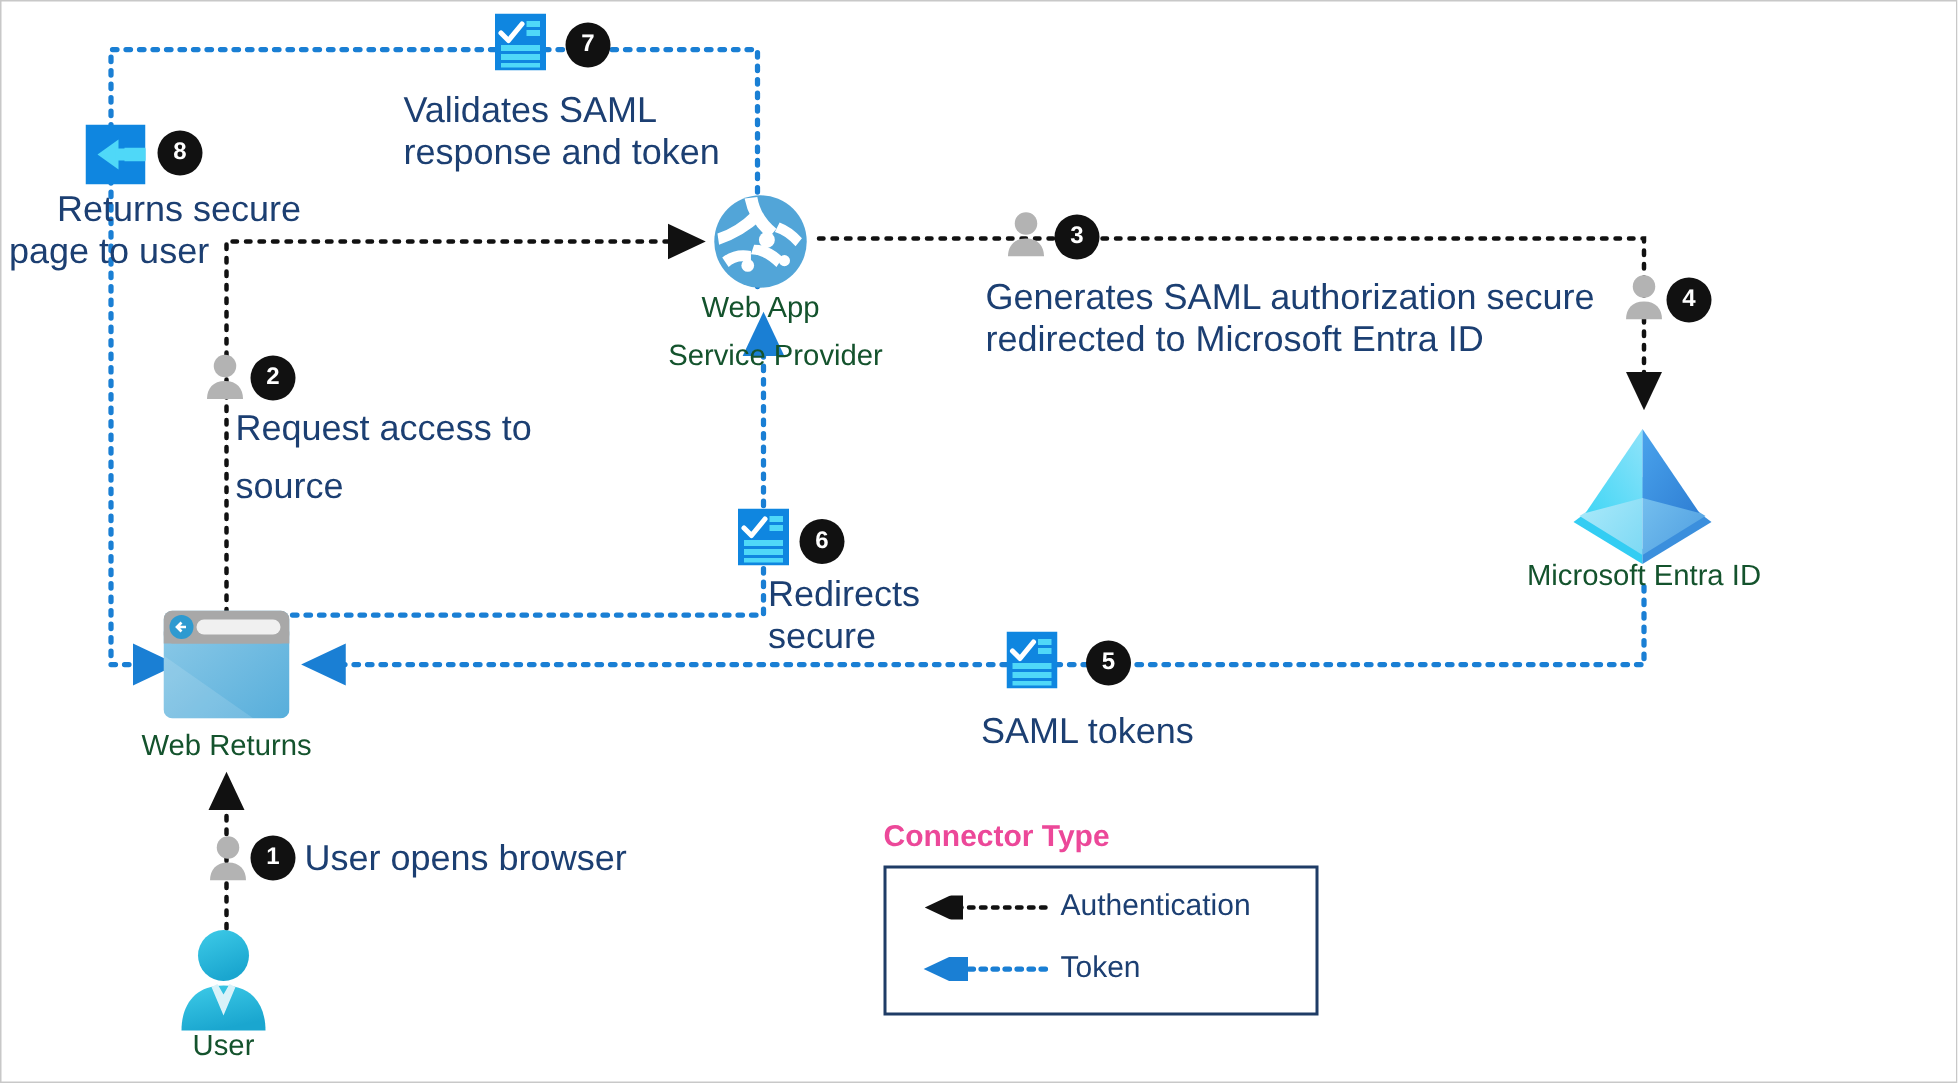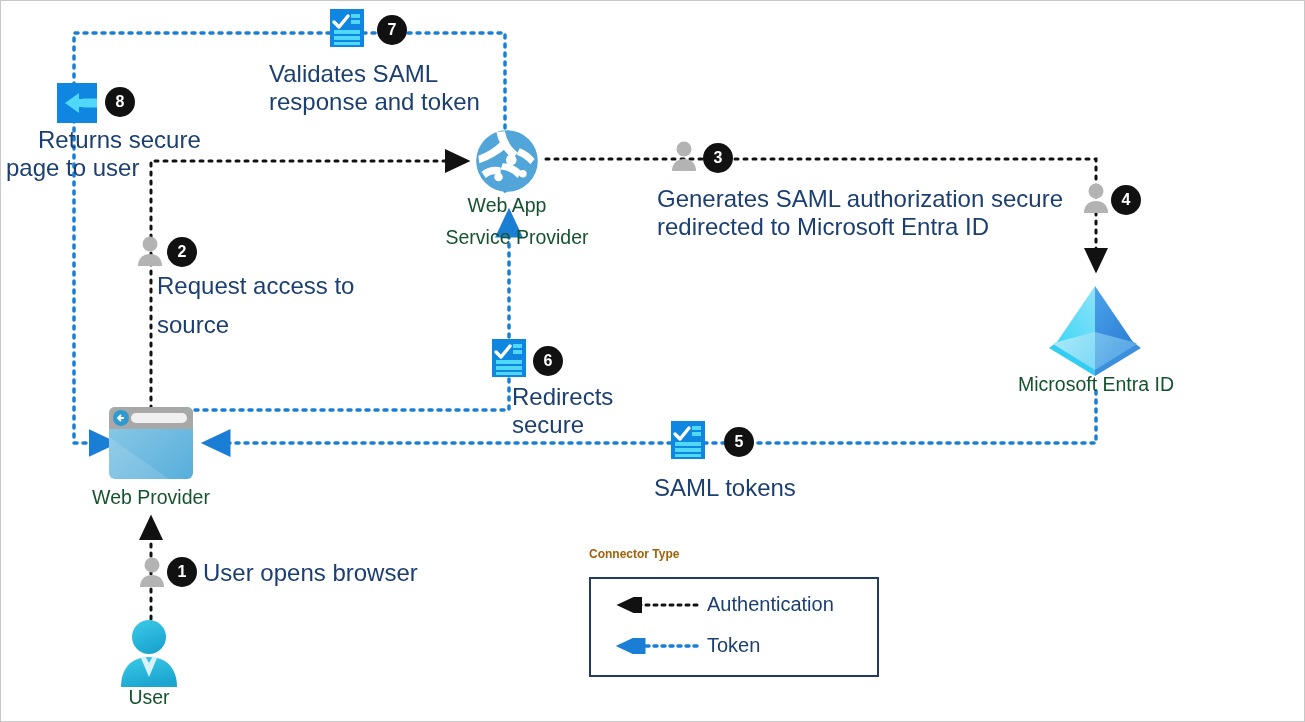--- a/index.html
+++ b/index.html
@@ -39,22 +39,22 @@
     font-size:16px;
     font-weight:bold;
     display:flex;align-items:center;justify-content:center;
     font-family:"Liberation Sans",sans-serif;
   }
   .person{position:absolute;width:26px;height:30px;}
   .tokicon{position:absolute;width:34px;height:38px;}
   .sq8{position:absolute;width:40px;height:40px;}
   .legend-title{
     position:absolute;
-    color:#a16207;
-    font-size:12px;
+    color:#ec4899;
+    font-size:20px;
     font-weight:bold;
     font-family:"Liberation Sans",sans-serif;
     white-space:pre;
   }
   .legend-box{
     position:absolute;
     border:2px solid #1f3c66;
     background:#ffffff;
     box-sizing:border-box;
   }
@@ -165,21 +165,21 @@
       </linearGradient>
     </defs>
     <rect x="0" y="0" width="84" height="72" rx="6" fill="url(#bg1)"></rect>
     <rect x="0" y="0" width="84" height="22" rx="6" fill="#a8a8a8"></rect>
     <rect x="0" y="14" width="84" height="8" fill="#a8a8a8"></rect>
     <circle cx="12" cy="11" r="8" fill="#2e9ad0"></circle>
     <path d="M15 11 L10 11 M12 8 L9 11 L12 14" stroke="#ffffff" stroke-width="1.8" fill="none"></path>
     <rect x="22" y="6" width="56" height="10" rx="5" fill="#f0f0f0"></rect>
     <path d="M0 72 L0 30 L60 72 Z" fill="#ffffff" opacity="0.13"></path>
   </svg>
-  <div class="node-title" style="left:60px;top:484px;width:180px;">Web Provider</div>
+  <div class="node-title" style="left:60px;top:484px;width:180px;">Web Returns</div>
 
   <svg style="position:absolute;left:116px;top:618px;width:64px;height:72px;" viewBox="0 0 64 72">
     <defs>
       <linearGradient id="ug" x1="0" y1="0" x2="0.4" y2="1">
         <stop offset="0" stop-color="#3ecbe8"></stop>
           <stop offset="1" stop-color="#1aa6cf"></stop>
       </linearGradient>
     </defs>
     <circle cx="32" cy="18" r="17" fill="url(#ug)"></circle>
     <path d="M32 38 C12 38 4 52 4 68 L60 68 C60 52 52 38 32 38 Z" fill="url(#ug)"></path>

